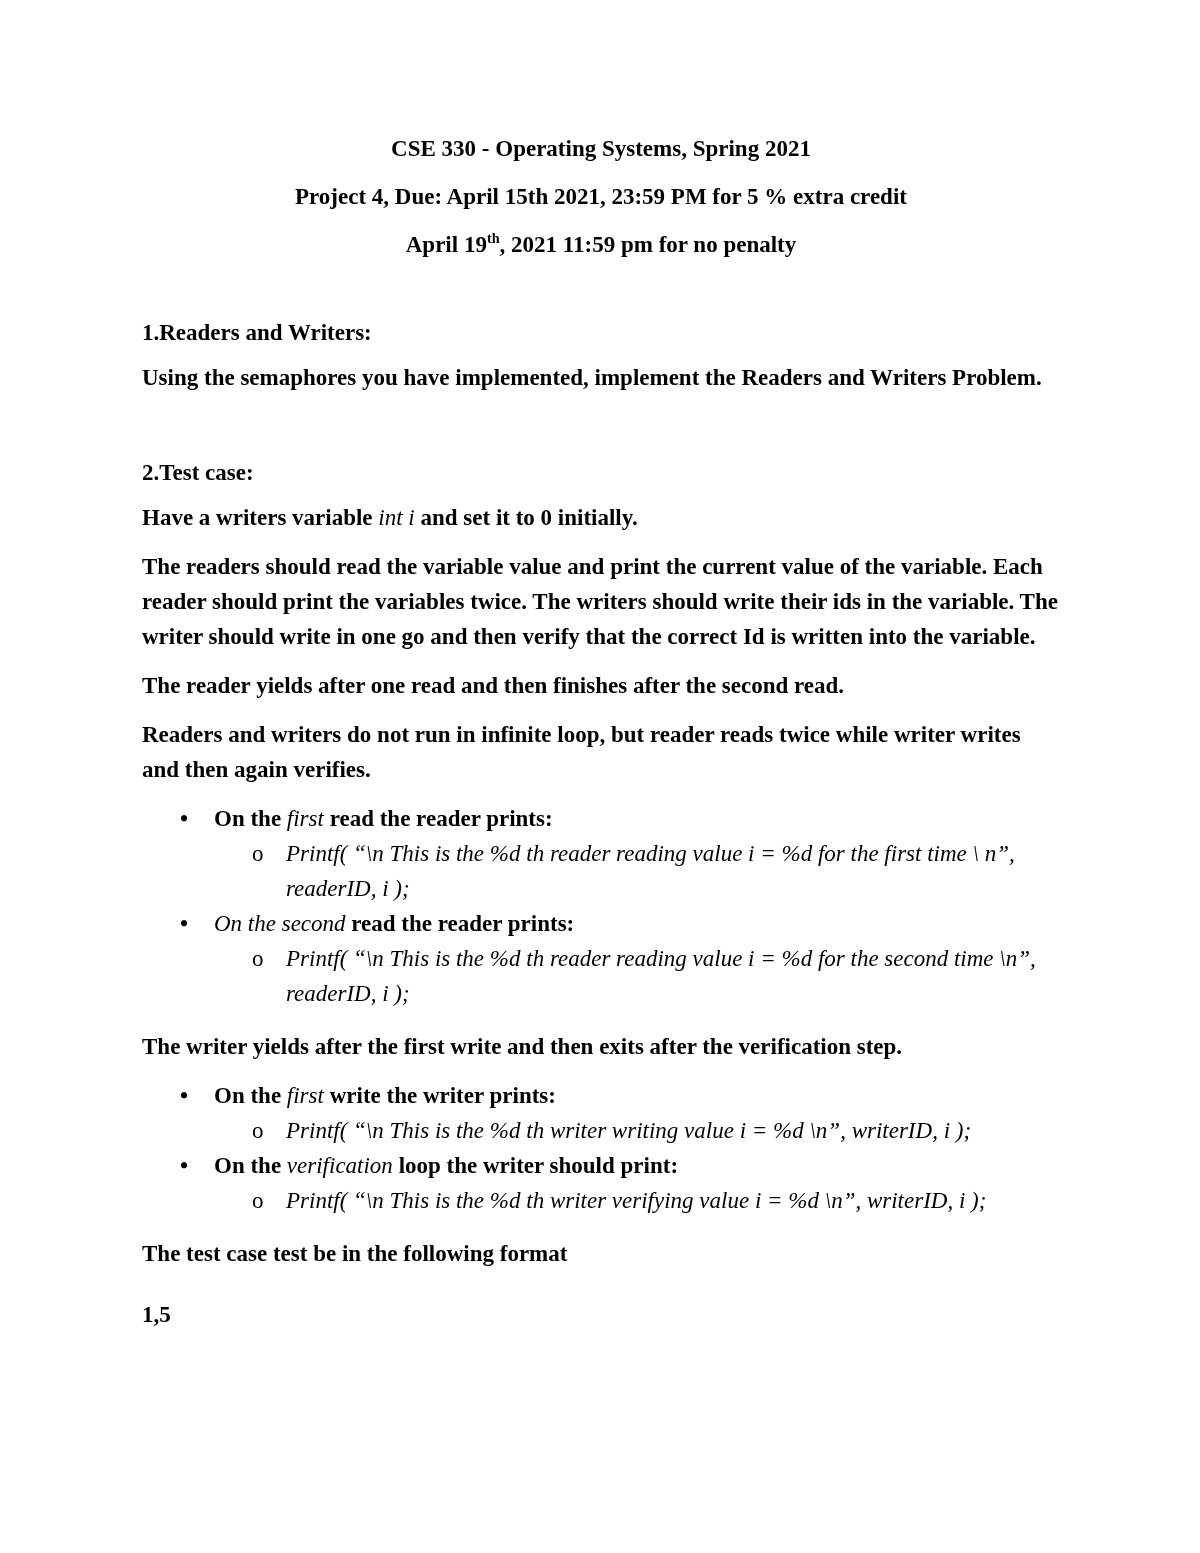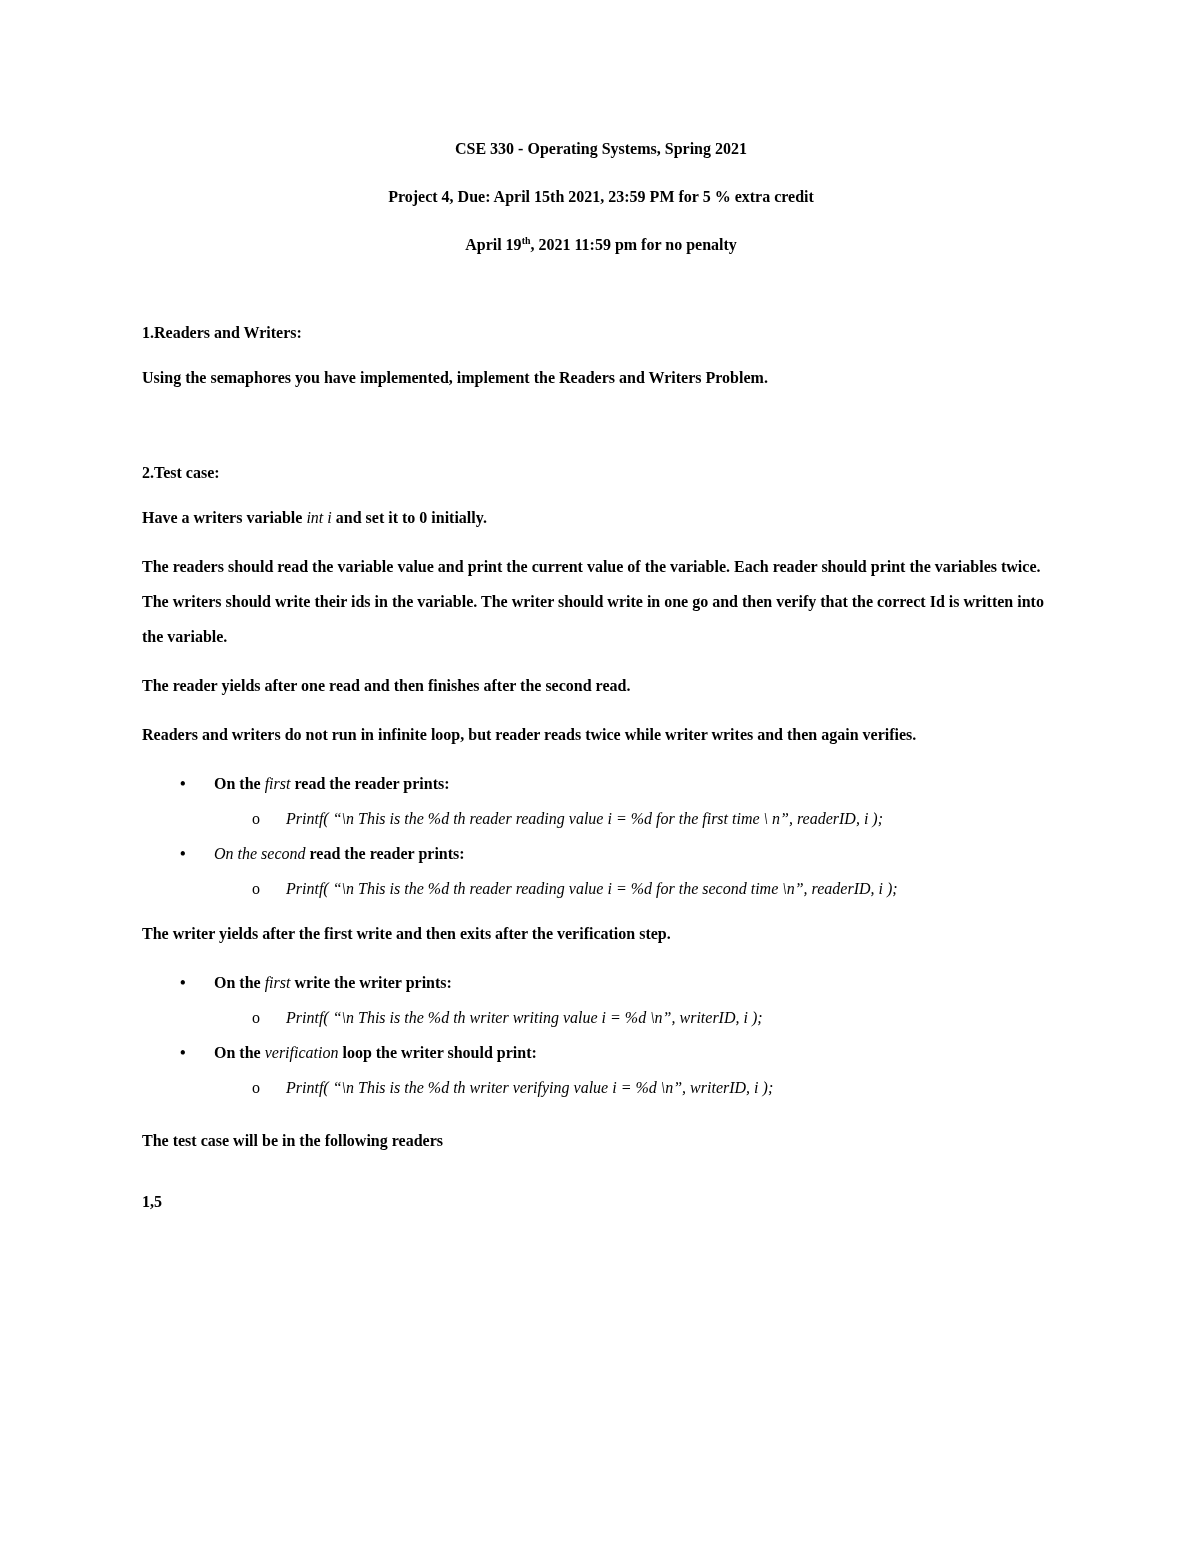--- a/index.html
+++ b/index.html
@@ -5,21 +5,21 @@
   html, body { margin: 0; padding: 0; background: #ffffff; }
   .page {
     position: relative;
     width: 1200px;
     height: 1553px;
     margin: 0 auto;
     background: #ffffff;
     box-sizing: border-box;
     padding: 131px 140px 0 142px;
     font-family: "Liberation Serif", "DejaVu Serif", serif;
-    font-size: 16px;
+    font-size: 23px;
     font-weight: 700;
     color: #000000;
     line-height: 35px;
     overflow: hidden;
   }
   .center { text-align: center; }
   .hdr { margin: 0 0 13px 0; }
   .red { color: #000000; }
   sup { font-size: 0.62em; vertical-align: super; line-height: 0; }
   .heading1 { margin: 53px 0 10px 0; }
@@ -95,21 +95,21 @@
     <span class="mark">•</span>
     <span class="btext">
       <span></span><span class="em">On the second</span><span> read the reader prints:</span>
     </span>
   </div>
   <div class="bullet l2">
     <span class="mark">o</span>
     <span class="btext printf">Printf( “\n This is the %d th reader reading value i = %d for the second time \n”, readerID, i );</span>
   </div>
 
-  <p style="margin-top:10px;">
+  <p style="margin-top:18px;">
     <span>The writer yields after the first write and then exits after the verification step.</span>
   </p>
 
   <div class="bullet l1">
     <span class="mark">•</span>
     <span class="btext">
       <span>On the </span><span class="em">first</span><span> write the writer prints:</span>
     </span>
   </div>
   <div class="bullet l2">
@@ -122,20 +122,20 @@
     <span class="btext">
       <span>On the </span><span class="em">verification</span><span> loop the writer should print:</span>
     </span>
   </div>
   <div class="bullet l2">
     <span class="mark">o</span>
     <span class="btext printf">Printf( “\n This is the %d th writer verifying value i = %d \n”, writerID, i );</span>
   </div>
 
   <p style="margin-top:18px;">
-    <span>The test case will be in the following readers</span>
+    <span>The test case test be in the following format</span>
   </p>
 
   <p class="lastnum">
     <span>1,5</span>
   </p>
 
 </div>
 
 </body></html>

